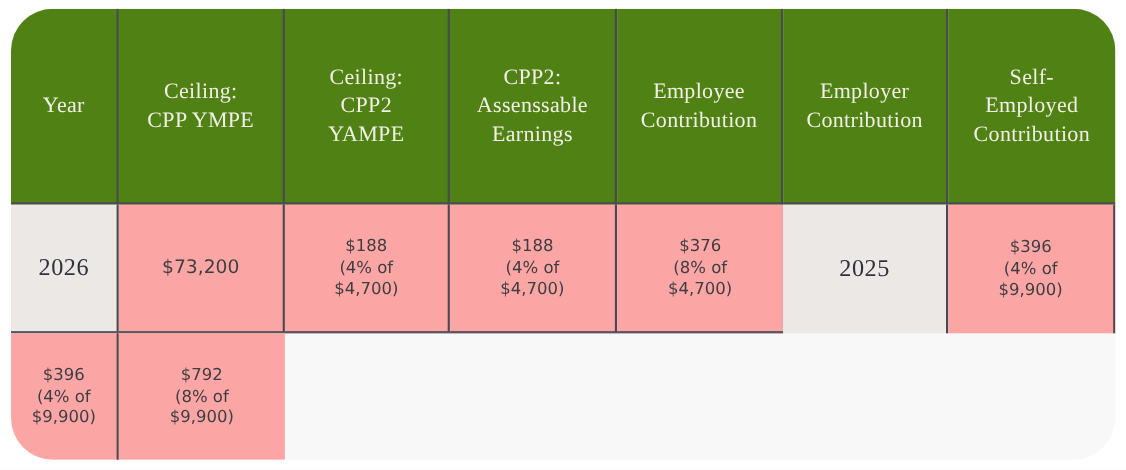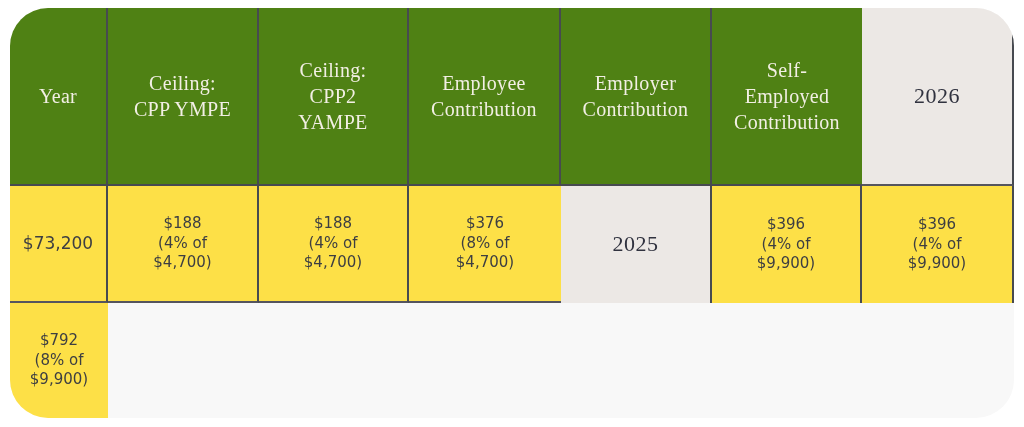--- a/index.html
+++ b/index.html
@@ -25,21 +25,21 @@
   .cell.last{border-right:none;}
   .th{
     background:#4f8114;
     color:#f2efe4;
     font-family:"Liberation Serif","DejaVu Serif",serif;
     font-size:20px;line-height:1.3;
     border-bottom:2px solid #474a50;
     letter-spacing:.3px;
   }
   .td{
-    background:#fde047;
+    background:#fca5a5;
     color:#3d3e42;
     font-size:17px;line-height:1.3;
   }
   .td.small{font-size:15px;}
   .td.mid{border-bottom:2px solid #55555e;}
   .yearcell{
     background:#ece8e5;
     font-family:"Liberation Serif","DejaVu Serif",serif;
     font-size:22px;color:#30323f;
     letter-spacing:.5px;
@@ -49,20 +49,23 @@
 <body>
 
 <div class="tbl">
 
   <div class="cell th">Year</div>
   <div class="cell th">Ceiling:
 CPP YMPE</div>
   <div class="cell th">Ceiling:
 CPP2
 YAMPE</div>
+  <div class="cell th">CPP2:
+Assenssable
+Earnings</div>
   <div class="cell th">Employee
 Contribution</div>
   <div class="cell th">Employer
 Contribution</div>
   <div class="cell th last">Self-
 Employed
 Contribution</div>
 
   <div class="cell td mid yearcell">2026</div>
   <div class="cell td mid">$73,200</div>

